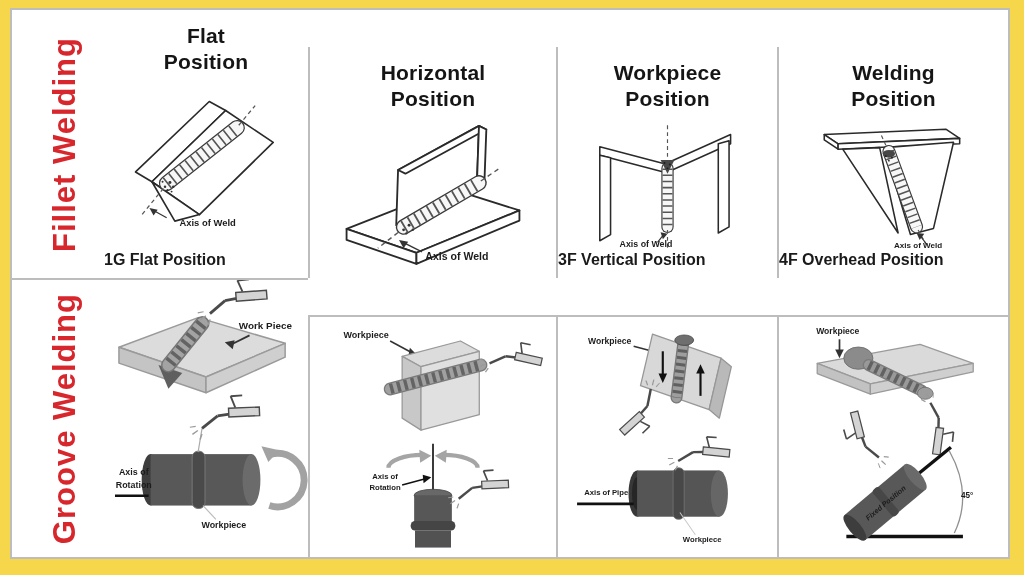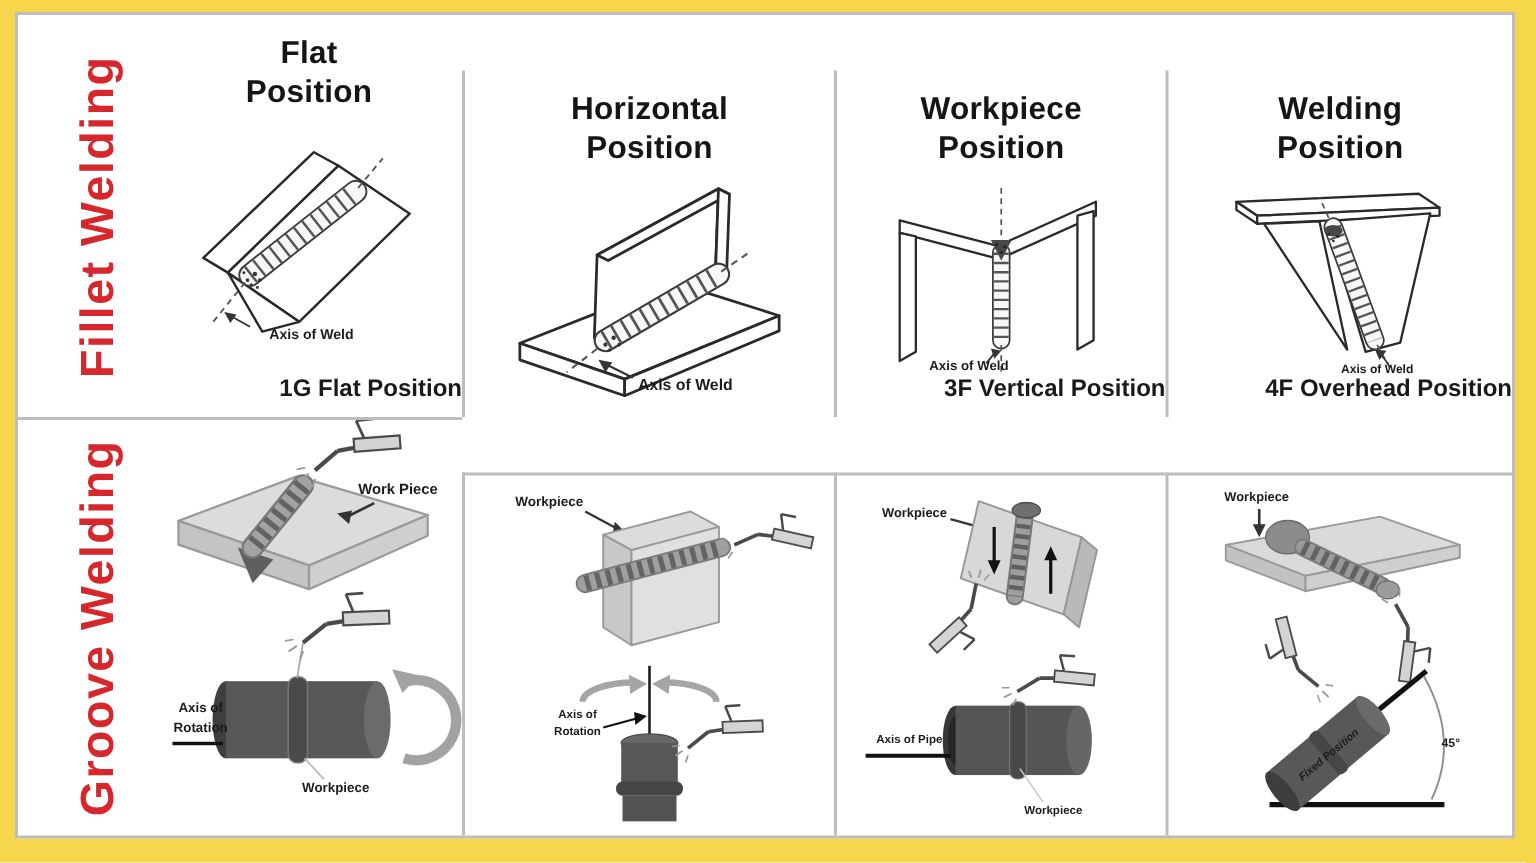--- a/index.html
+++ b/index.html
@@ -19,21 +19,21 @@
   .cell{position:relative;overflow:hidden;box-sizing:border-box;}
   .bl{border-left:2px solid #bdbdbd;margin-top:37px;}
   .bt{border-top:2px solid #bdbdbd;}
   .cell-body{position:absolute;inset:0;display:flex;flex-direction:column;}
   .pad-label{left:92px;gap:14px;}
   .pos-title{
     text-align:center;font-weight:bold;font-size:21px;line-height:1.25;
     padding-top:13px;letter-spacing:.2px;color:#151515;
   }
   .caption{
-    text-align:right;font-weight:bold;font-size:16px;
+    text-align:left;font-weight:bold;font-size:16px;
     padding-bottom:9px;color:#1a1a1a;
   }
   .illo{flex:1;position:relative;min-height:0;}
   .illo svg{position:absolute;inset:0;width:100%;height:100%;}
   svg text{
     font-family:"Liberation Sans","DejaVu Sans",sans-serif;
     font-weight:bold;fill:#1c1c1c;
   }
   .row-label-wrap{
     position:absolute;left:14px;top:0;bottom:0;width:78px;

